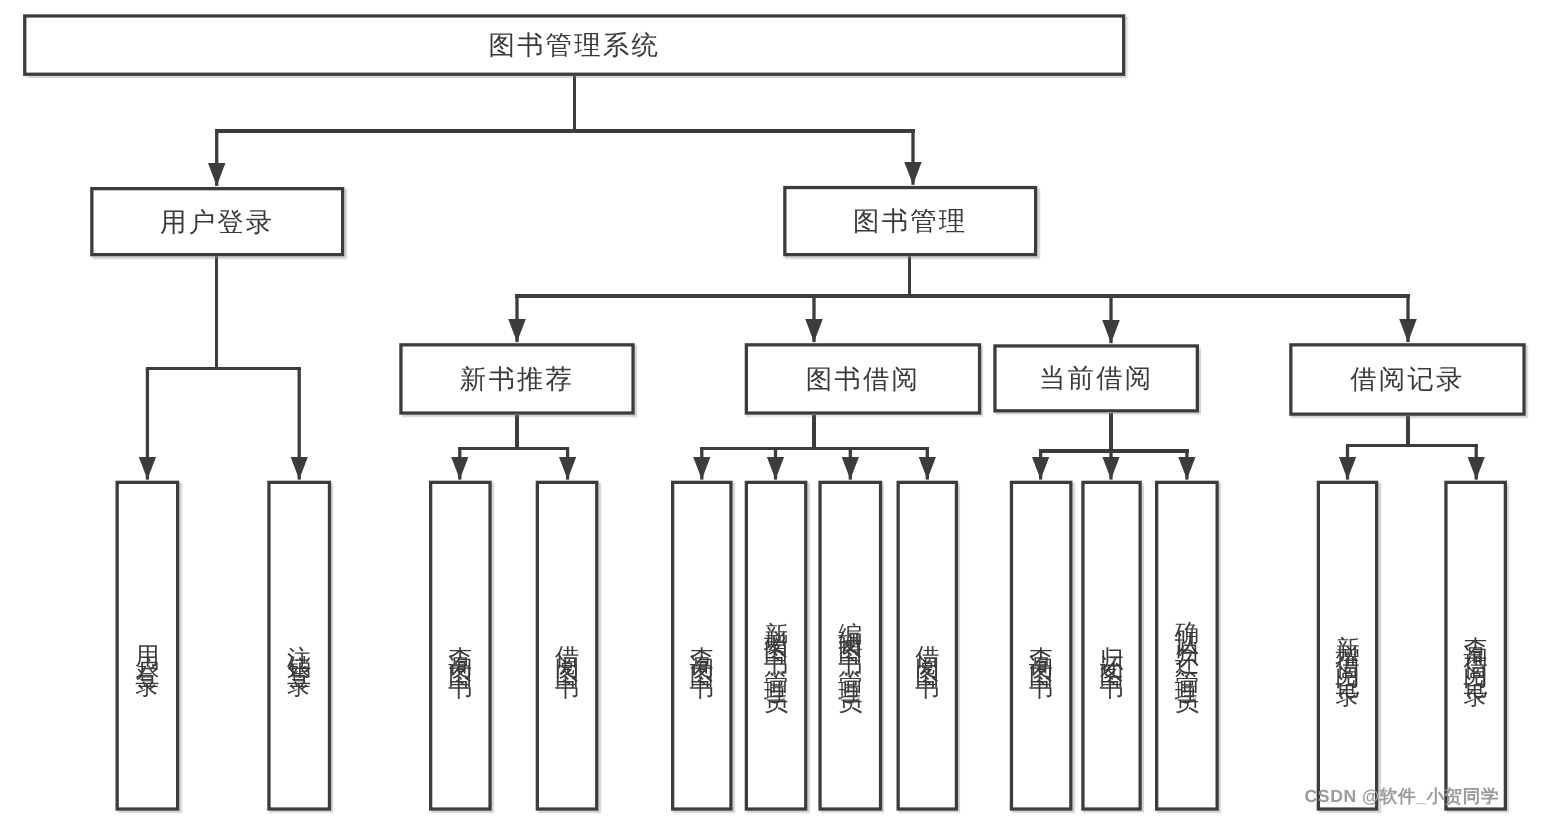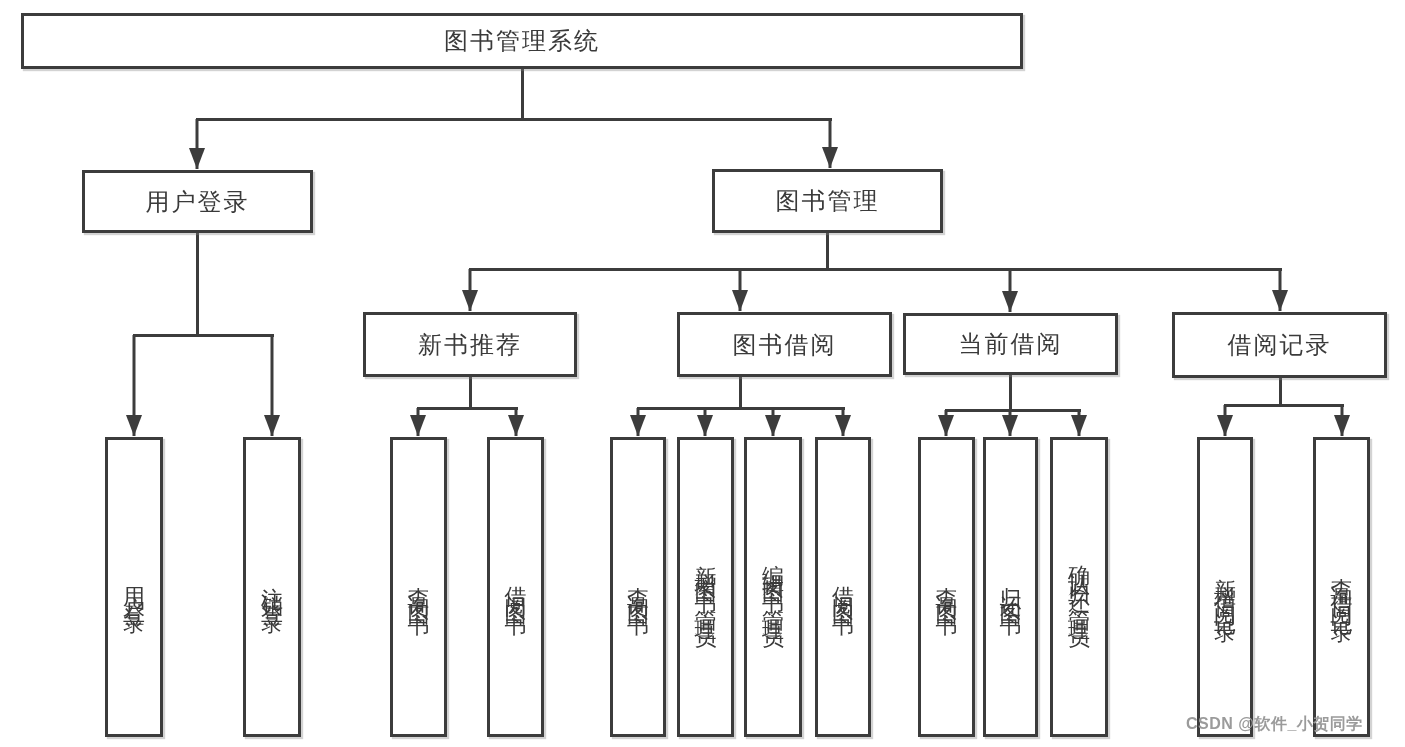--- a/index.html
+++ b/index.html
@@ -148,21 +148,21 @@
   <div class="node" style="left:712px;top:169px;width:231px;height:64px;">
     <span class="lbl">图书管理</span>
   </div>
 
   <div class="node" style="left:363px;top:312px;width:214px;height:65px;">
     <span class="lbl">新书推荐</span>
   </div>
   <div class="node" style="left:633px;top:312px;width:215px;height:65px;margin-left:44px;">
     <span class="lbl">图书借阅</span>
   </div>
-  <div class="node" style="left:903px;top:313px;width:215px;height:62px;">
+  <div class="node" style="left:903px;top:313px;width:187px;height:62px;">
     <span class="lbl">当前借阅</span>
   </div>
   <div class="node" style="left:1172px;top:312px;width:215px;height:66px;">
     <span class="lbl">借阅记录</span>
   </div>
 
   <div class="leaf" style="left:105px;width:58px;">
     <span class="vlbl">用户登录</span>
   </div>
   <div class="leaf" style="left:243px;width:58px;">

